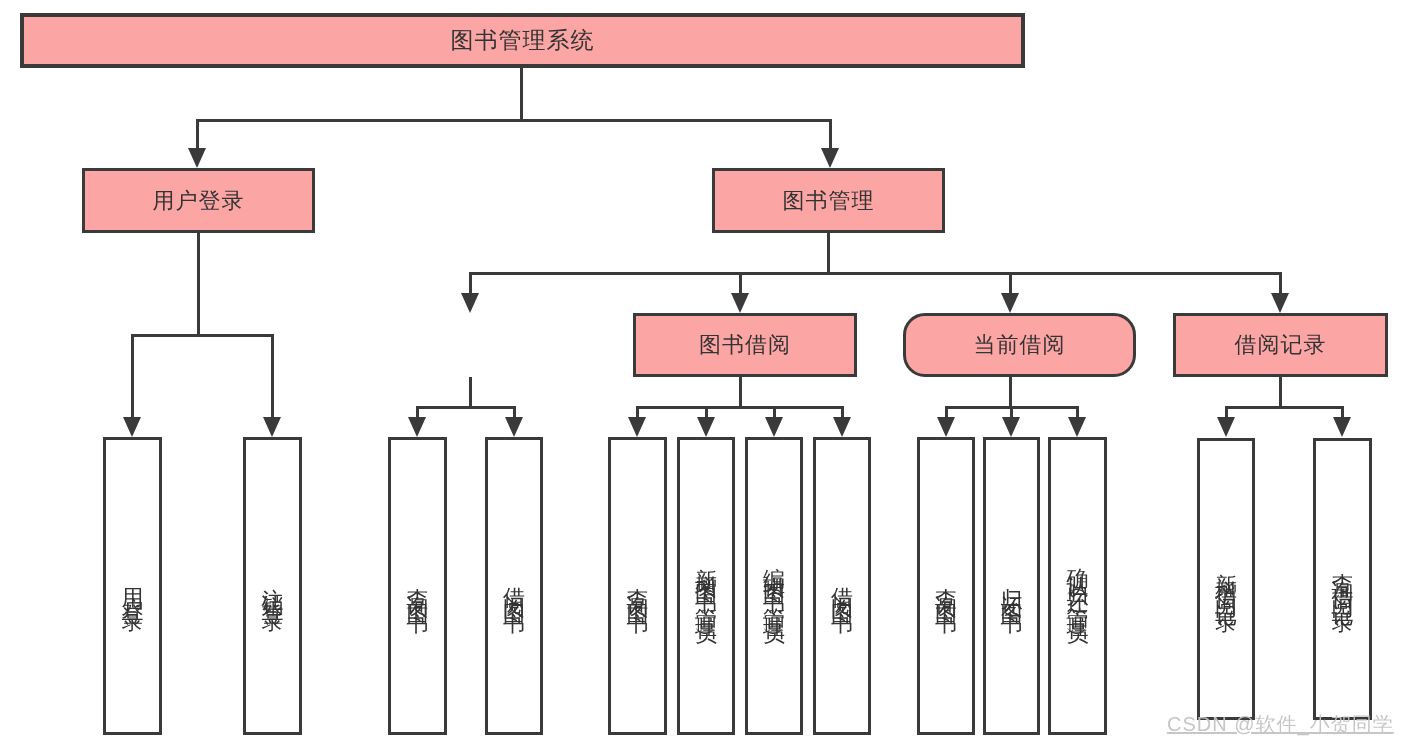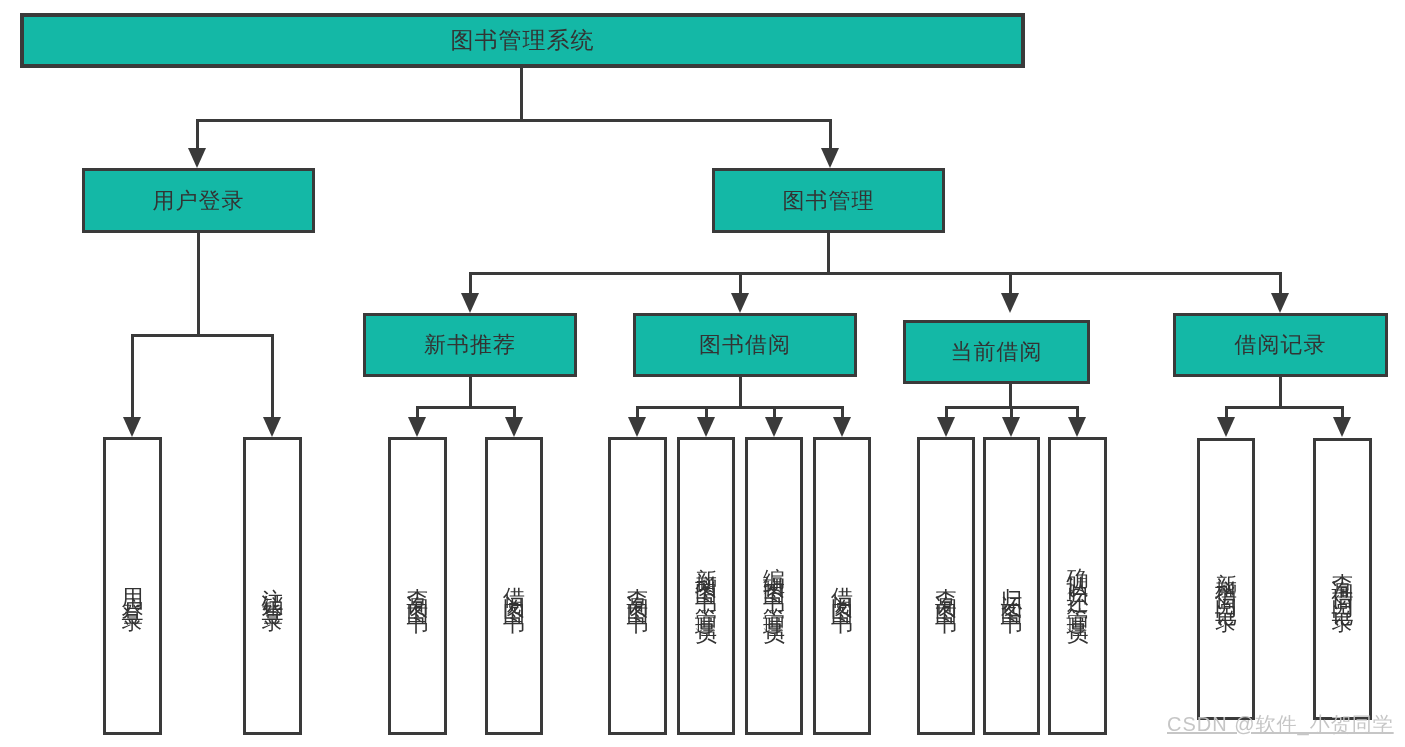--- a/index.html
+++ b/index.html
@@ -13,21 +13,21 @@
   body{font-family:"Liberation Sans", sans-serif;}
   .canvas{
     position:relative;
     width:1405px;
     height:747px;
     background:var(--bg);
     overflow:hidden;
   }
   .box{
     position:absolute;
-    background:#14b8a6;
+    background:#fca5a5;
     border:3px solid var(--line);
     display:flex;
     align-items:center;
     justify-content:center;
     font-size:22px;
     color:var(--text);
     letter-spacing:1px;
     z-index:2;
   }
   .root-box{border-width:4px;font-size:23px;}
@@ -100,23 +100,22 @@
   <div class="hline" style="left:469px;top:272px;width:813px;"></div>
   <div class="vline" style="left:469px;top:272px;height:23px;"></div>
   <div class="ahead" style="left:461px;top:293px;"></div>
   <div class="vline" style="left:739px;top:272px;height:23px;"></div>
   <div class="ahead" style="left:731px;top:293px;"></div>
   <div class="vline" style="left:1009px;top:272px;height:23px;"></div>
   <div class="ahead" style="left:1001px;top:293px;"></div>
   <div class="vline" style="left:1279px;top:272px;height:23px;"></div>
   <div class="ahead" style="left:1271px;top:293px;"></div>
 
-  <div class="box" style="left:363px;top:313px;width:214px;height:64px;">新书推荐</div>
   <div class="box" style="left:633px;top:313px;width:224px;height:64px;">图书借阅</div>
-  <div class="box" style="left:903px;top:320px;width:187px;height:64px;">当前借阅</div>
+  <div class="box" style="left:903px;top:313px;width:233px;height:64px;border-radius:22px;">当前借阅</div>
   <div class="box" style="left:1173px;top:313px;width:215px;height:64px;">借阅记录</div>
 
   <div class="vline" style="left:469px;top:377px;height:31px;"></div>
   <div class="hline" style="left:416px;top:406px;width:100px;"></div>
   <div class="vline" style="left:416px;top:406px;height:14px;"></div>
   <div class="ahead" style="left:408px;top:417px;"></div>
   <div class="vline" style="left:513px;top:406px;height:14px;"></div>
   <div class="ahead" style="left:505px;top:417px;"></div>
 
   <div class="vline" style="left:739px;top:377px;height:31px;"></div>

